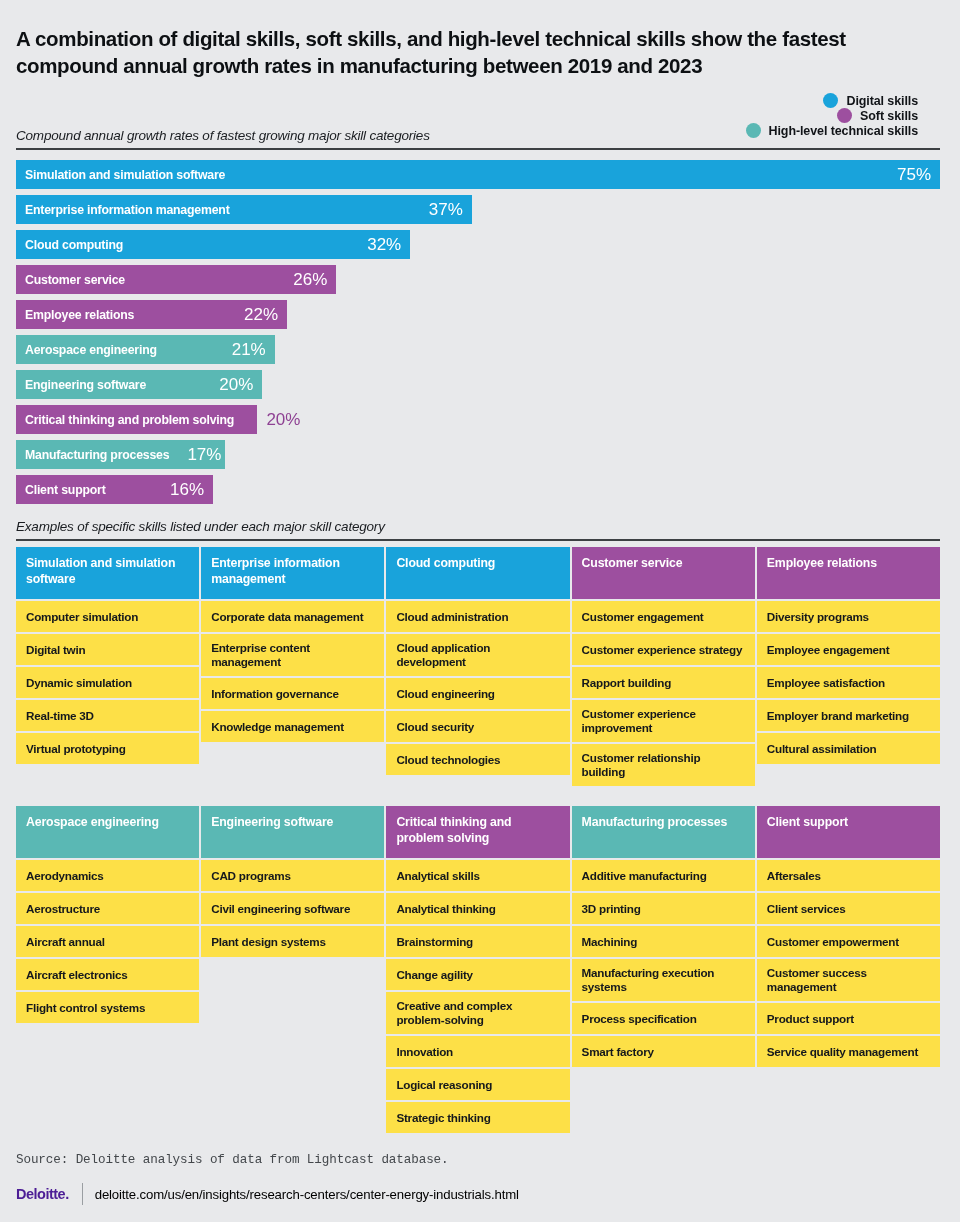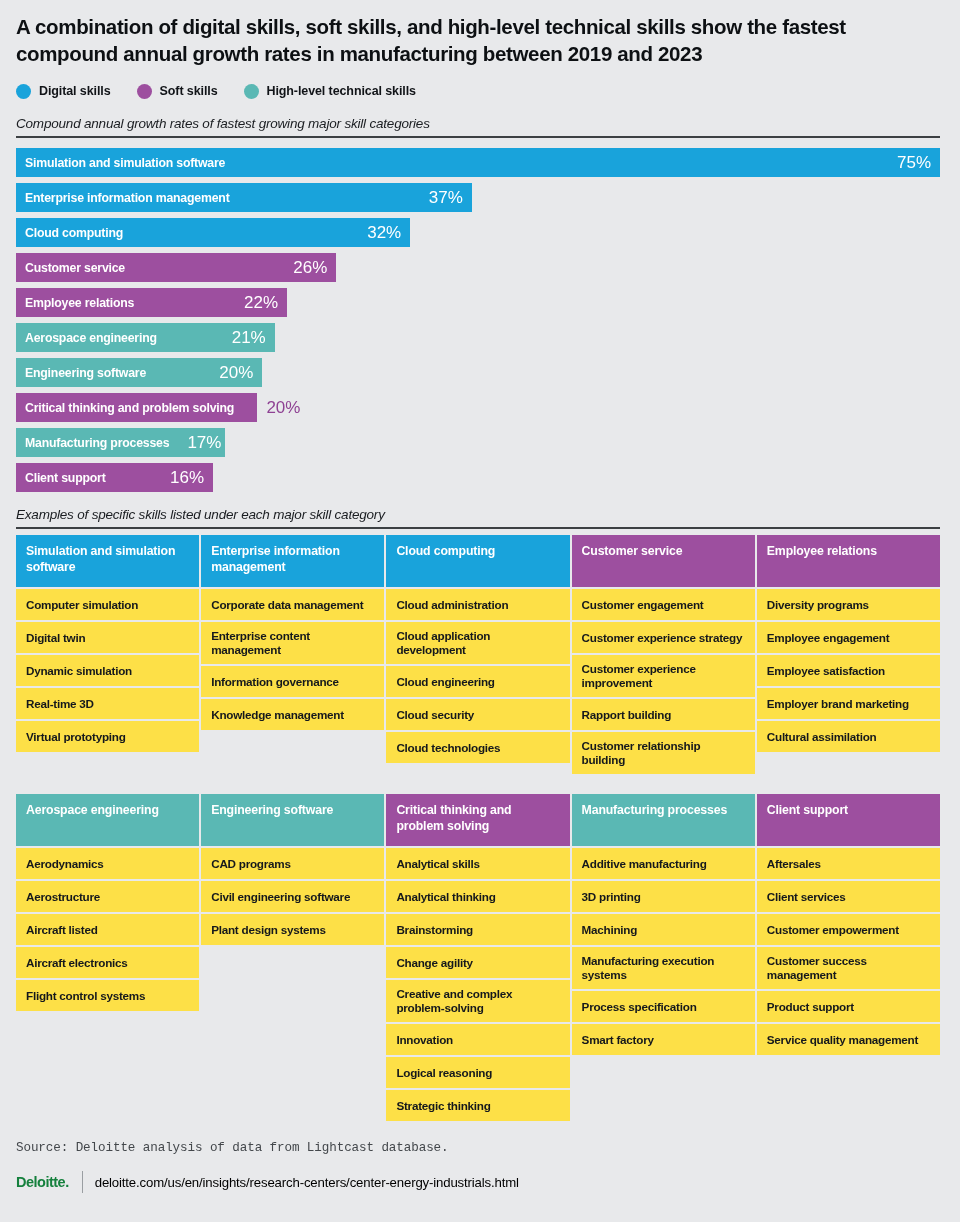--- a/index.html
+++ b/index.html
@@ -4,38 +4,39 @@
 <style>
   * { box-sizing: border-box; margin: 0; padding: 0; }
   html, body {
     width: 960px;
     height: 1222px;
     background: #e8e9eb;
     font-family: "Liberation Sans", sans-serif;
     color: #111418;
     overflow: hidden;
   }
-  .page { position: relative; width: 960px; height: 1222px; padding: 0 16px; }
+  .page { position: relative; width: 960px; height: 1222px; padding: 12px 16px; }
 
   
   .title {
     padding-top: 14px;
     font-size: 20.5px;
     font-weight: bold;
     line-height: 1.30;
     letter-spacing: -0.35px;
     color: #0d1013;
     max-width: 905px;
   }
   .legend {
     display: flex;
-    align-items: center;
+    align-items: flex-end;
     gap: 0;
     margin-top: 14px;
     height: 20px;
+    flex-direction: column;
   }
   .legend-item { display: flex; align-items: center; margin-right: 26px; }
   .legend-dot {
     width: 15px; height: 15px; border-radius: 50%;
     display: inline-block; margin-right: 8px;
   }
   .legend-label { font-size: 12.5px; font-weight: bold; letter-spacing: -0.1px; }
 
   
   .sub-wrap { margin-top: 15px; }
@@ -131,21 +132,21 @@
   .foot {
     margin-top: 15px;
     display: flex;
     align-items: center;
     height: 24px;
   }
   .deloitte {
     font-size: 14.5px;
     font-weight: bold;
     letter-spacing: -0.5px;
-    color: #15803d;
+    color: #4c1d95;
   }
   .fdiv {
     width: 1px;
     height: 22px;
     background: #9a9ea2;
     margin: 0 12px 0 13px;
   }
   .furl { font-size: 13.2px; color: #000000; letter-spacing: -0.15px; }
 </style>
 </head>
@@ -265,39 +266,39 @@
           <div class="cell">Cloud administration</div>
           <div class="cell">Cloud application development</div>
           <div class="cell">Cloud engineering</div>
           <div class="cell">Cloud security</div>
           <div class="cell">Cloud technologies</div>
         </div>
         <div class="col">
           <div class="colhead" style="background: rgb(157, 79, 159);">Customer service</div>
           <div class="cell">Customer engagement</div>
           <div class="cell">Customer experience strategy</div>
+          <div class="cell">Rapport building</div>
           <div class="cell">Customer experience improvement</div>
-          <div class="cell">Rapport building</div>
           <div class="cell">Customer relationship building</div>
         </div>
         <div class="col">
           <div class="colhead" style="background: rgb(157, 79, 159);">Employee relations</div>
           <div class="cell">Diversity programs</div>
           <div class="cell">Employee engagement</div>
           <div class="cell">Employee satisfaction</div>
           <div class="cell">Employer brand marketing</div>
           <div class="cell">Cultural assimilation</div>
         </div>
       </div>
       <div class="tbl" style="margin-top: 20px;">
         <div class="col">
           <div class="colhead" style="background: rgb(90, 184, 180);">Aerospace engineering</div>
           <div class="cell">Aerodynamics</div>
           <div class="cell">Aerostructure</div>
-          <div class="cell">Aircraft listed</div>
+          <div class="cell">Aircraft annual</div>
           <div class="cell">Aircraft electronics</div>
           <div class="cell">Flight control systems</div>
         </div>
         <div class="col">
           <div class="colhead" style="background: rgb(90, 184, 180);">Engineering software</div>
           <div class="cell">CAD programs</div>
           <div class="cell">Civil engineering software</div>
           <div class="cell">Plant design systems</div>
         </div>
         <div class="col">

